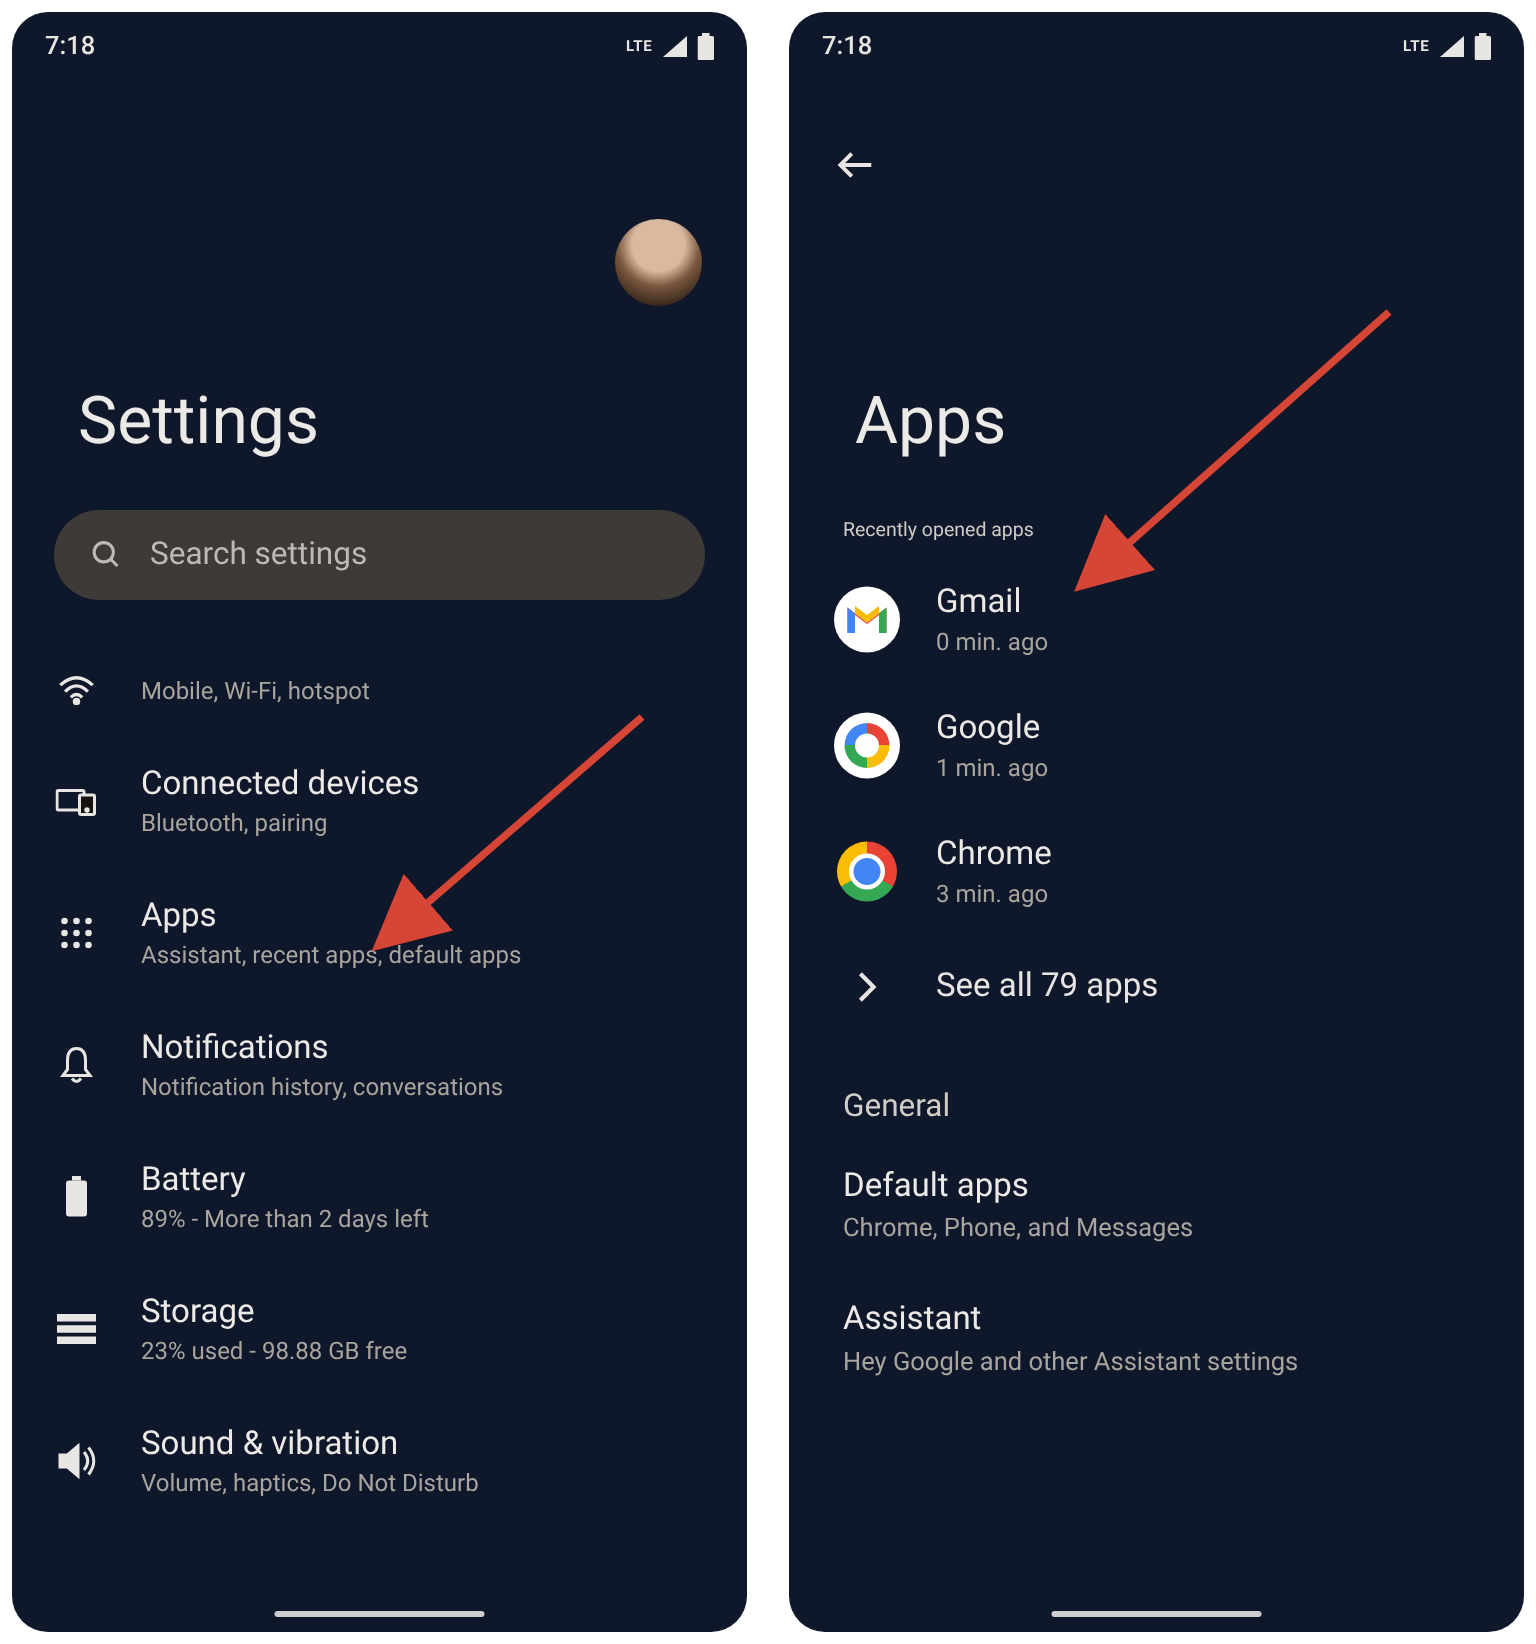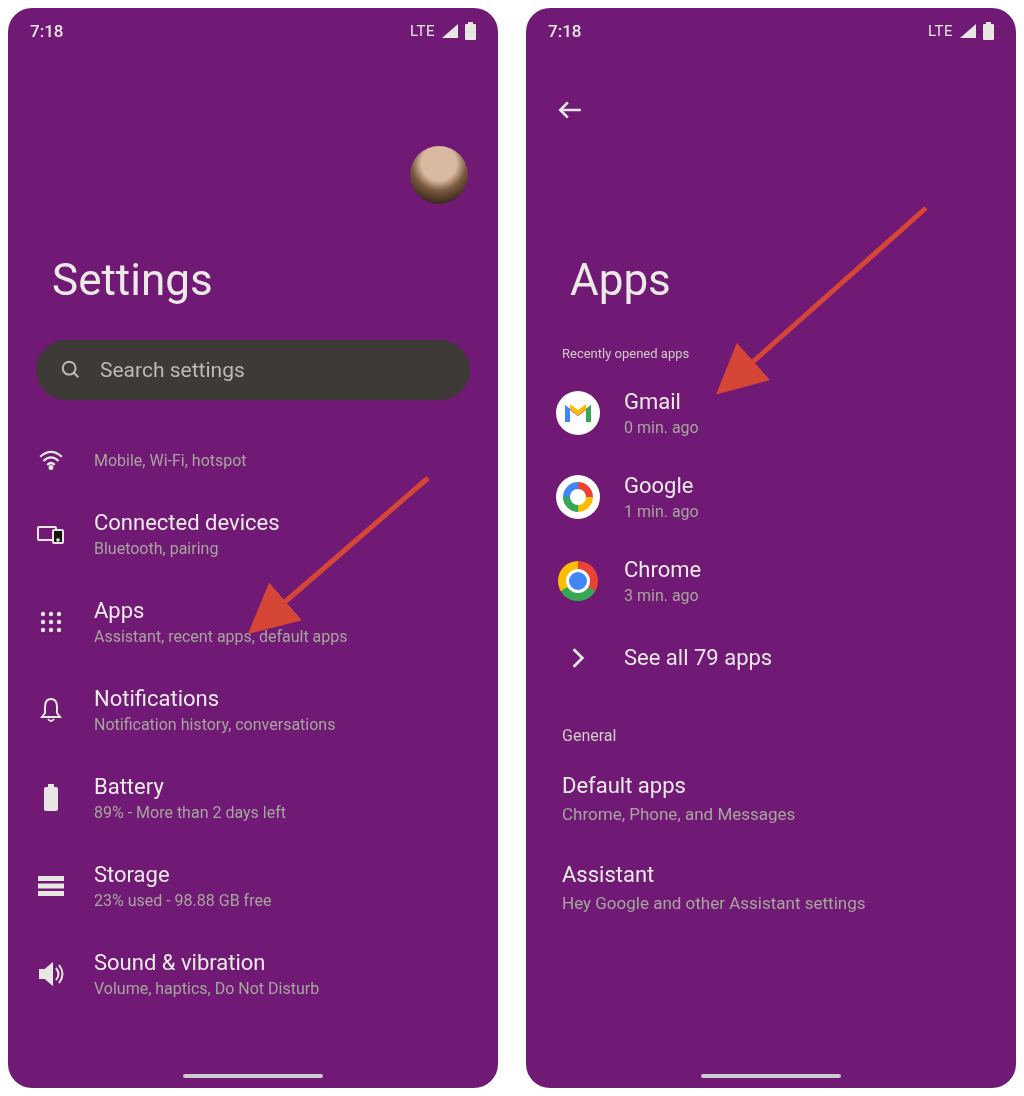--- a/index.html
+++ b/index.html
@@ -8,42 +8,42 @@
     font-family: -apple-system, BlinkMacSystemFont, "Segoe UI", Roboto, sans-serif;
     width: 1024px;
     height: 1096px;
     display: flex;
     justify-content: space-between;
     padding: 8px;
   }
   .phone {
     width: 490px;
     height: 1080px;
-    background: #701a75;
+    background: #0f172a;
     border-radius: 24px;
     overflow: hidden;
     position: relative;
     color: #e8e6e3;
   }
   
   .status-bar {
     height: 46px;
     display: flex;
     justify-content: space-between;
     align-items: center;
     padding: 0 22px;
     font-size: 17px;
     font-weight: 500;
   }
   .status-right {
     display: flex;
     align-items: center;
     gap: 6px;
   }
-  .status-right .lte { font-size: 15px; letter-spacing: 0.5px; font-weight:400;}
+  .status-right .lte { font-size: 10px; letter-spacing: 0.5px; font-weight:700;}
   .signal-icon, .battery-icon { display:inline-flex; }
   
   .avatar {
     position: absolute;
     top: 138px;
     right: 30px;
     width: 58px;
     height: 58px;
     border-radius: 50%;
     background: radial-gradient(circle at 50% 30%, #d9b9a0 35%, #7a573f 55%, #3b2a1d 80%);
@@ -123,21 +123,21 @@
   .app-txt .ago { font-size:16px; color:#a8a49e;}
   .see-all {
     display:flex;align-items:center;
     padding: 22px 30px;
     gap: 24px;
     font-size:22px;
   }
   .see-all .chev { width:44px; display:flex; justify-content:center;}
   .gen-label {
     padding: 34px 36px 14px 36px;
-    font-size:16px;
+    font-size:21px;
     color:#d0ccc6;
   }
   .gen-row { padding: 14px 36px 24px 36px; }
   .gen-row .t { font-size:22px; color:#eceae7; margin-bottom:6px;}
   .gen-row .s { font-size:17px; color:#a8a49e;}
 
   .home-indicator {
     position:absolute;
     bottom:10px;
     left:50%;

